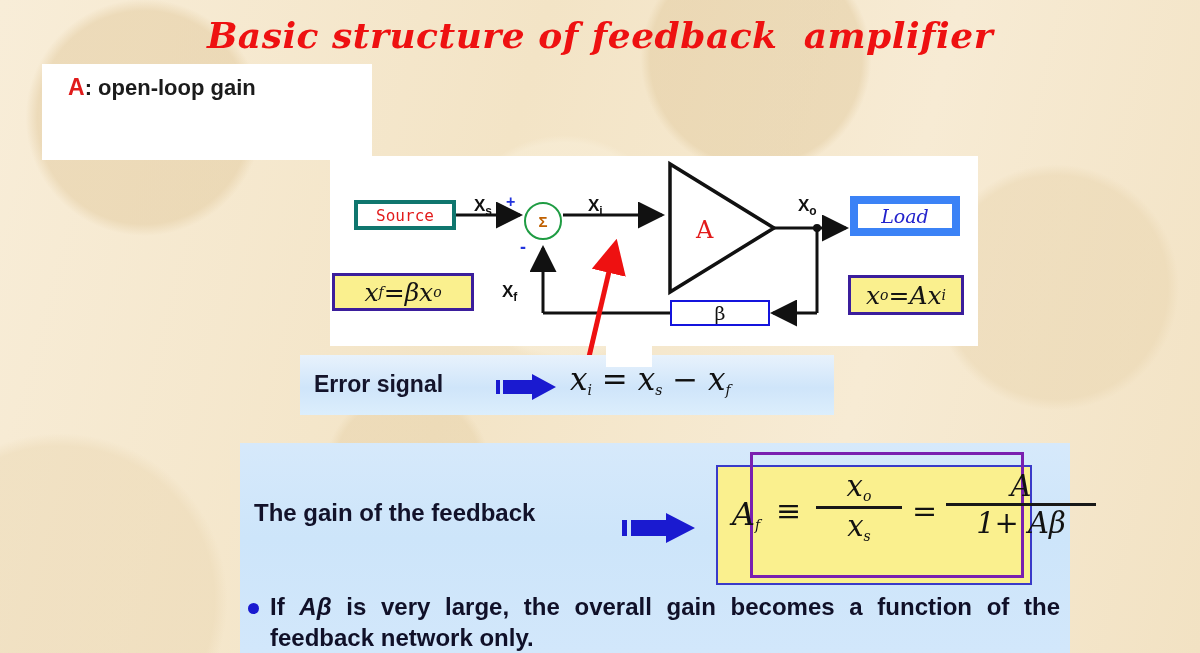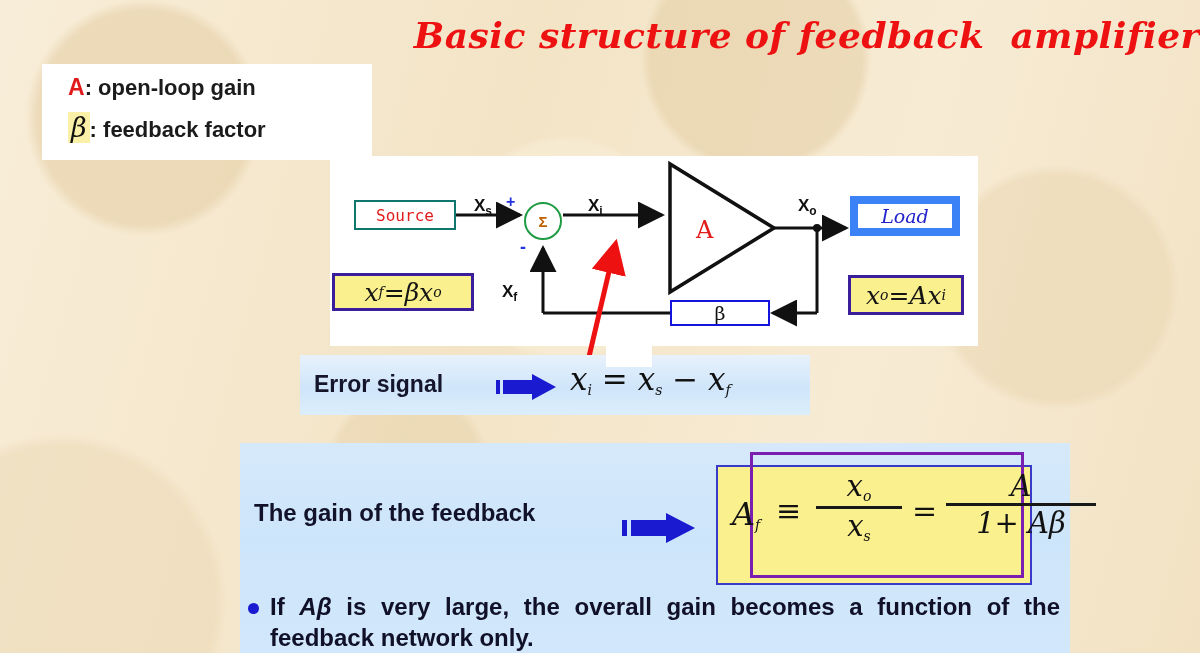--- a/index.html
+++ b/index.html
@@ -18,21 +18,21 @@
       radial-gradient(circle at 63% 9%,  rgba(224,200,155,.45) 0 11%, rgba(0,0,0,0) 12%),
       radial-gradient(circle at 88% 44%, rgba(233,213,175,.5) 0 10%, rgba(0,0,0,0) 11%),
       radial-gradient(circle at 72% 88%, rgba(226,203,160,.45) 0 9%, rgba(0,0,0,0) 10%),
       radial-gradient(circle at 5% 92%,  rgba(235,216,180,.5) 0 12%, rgba(0,0,0,0) 13%),
       radial-gradient(circle at 47% 38%, rgba(248,238,216,.6) 0 14%, rgba(0,0,0,0) 15%),
       linear-gradient(105deg,#f8edd8 0%,#f3e4c6 40%,#f7ebd4 70%,#f2e2c3 100%);
   }
 
   
   #title{
-    position:absolute;left:0;top:14px;width:1200px;text-align:right;
+    position:absolute;left:0;top:14px;width:1200px;text-align:center;
     color:#ee1111;
     font-family:"DejaVu Serif", serif;
     font-style:italic;font-weight:bold;font-size:36px;letter-spacing:.5px;
     white-space:pre;
   }
 
   
   #legend{
     position:absolute;left:42px;top:64px;width:330px;height:96px;
     background:#ffffff;
@@ -47,21 +47,21 @@
     padding:0 3px;
   }
 
   
   #diagram{
     position:absolute;left:330px;top:156px;width:648px;height:190px;
     background:#ffffff;
   }
   .blk{position:absolute;box-sizing:border-box;}
   
-  #src-box{left:24px;top:44px;width:102px;height:30px;border:2px solid #0f766e;background:#fff;}
+  #src-box{left:24px;top:44px;width:102px;height:30px;border:4px solid #0f766e;background:#fff;}
   #src-lbl{position:absolute;left:0;top:0;width:100%;height:100%;
            display:flex;align-items:center;justify-content:center;
            color:#e21b1b;font-family:"DejaVu Sans Mono", monospace;font-size:16px;}
   
   #load-box{left:520px;top:40px;width:110px;height:40px;border:8px solid #3b82f6;background:#fff;font-style:italic;}
   #load-lbl{position:absolute;left:0;top:0;width:100%;height:100%;
            display:flex;align-items:center;justify-content:center;
            color:#2222cc;font-family:"DejaVu Serif", serif;font-size:19px;}
   
   #beta-box{left:340px;top:144px;width:100px;height:26px;border:2px solid #1414dd;background:#fff;}
@@ -91,20 +91,21 @@
   #ybox-xo{left:848px;top:275px;width:116px;height:40px;font-size:25px;}
   .sb{font-size:14px;vertical-align:-.35em;font-style:italic;}
 
   
   #red-arrow{position:absolute;left:555px;top:232px;width:80px;height:180px;}
 
   
   #errband{
     position:absolute;left:300px;top:355px;width:510px;height:60px;
     background:linear-gradient(180deg,#e8f2fc 0%,#cfe5fa 55%,#dceefc 100%);
+    padding-left:24px;
   }
   #err-lbl{position:absolute;left:14px;top:16px;font-size:23px;font-weight:bold;color:#14142b;white-space:nowrap;}
   #err-eq{position:absolute;left:270px;top:6px;font-family:"DejaVu Serif", serif;font-style:italic;
           font-size:31px;color:#101010;white-space:nowrap;}
   #err-white{position:absolute;left:306px;top:-14px;width:46px;height:26px;background:#fff;}
 
   
   .barrow{position:absolute;}
 
   
@@ -143,23 +144,20 @@
 <body>
 
 <div id="bg"></div>
 
 <div id="title">Basic structure of feedback  amplifier</div>
 
 <div id="legend">
   <div class="leg-row" id="leg-a">
     <span class="sym-a">A</span><span>: </span><span>open-loop gain</span>
   </div>
-  <div class="leg-row" id="leg-b">
-    <span class="sym-b">β</span><span>: </span><span>feedback factor</span>
-  </div>
 </div>
 
 <div id="diagram">
 
   <svg width="648" height="190" style="position:absolute;left:0;top:0;">
     <defs>
       <marker id="ah" markerWidth="9" markerHeight="9" refX="8" refY="4.5" orient="auto">
         <path d="M0,0 L9,4.5 L0,9 z" fill="#111"></path>
       </marker>
     </defs>

